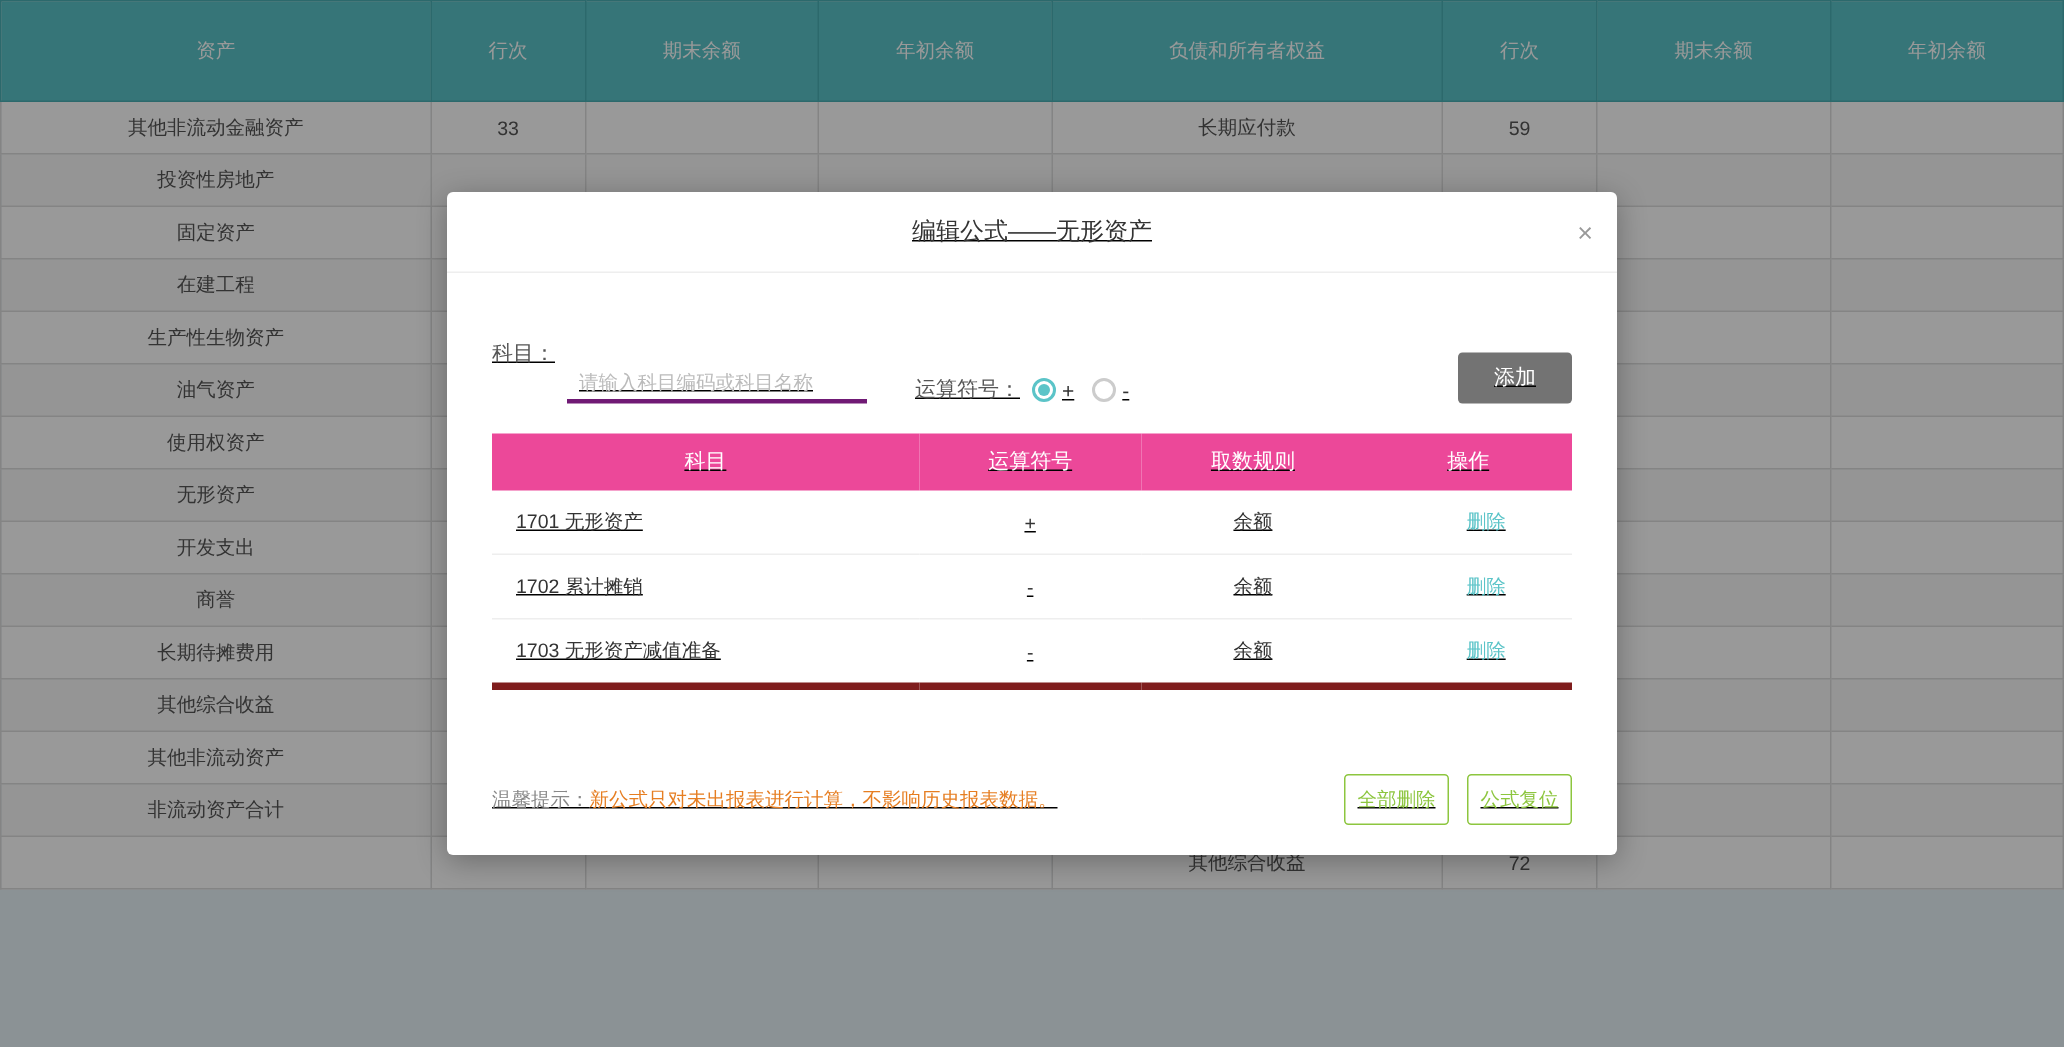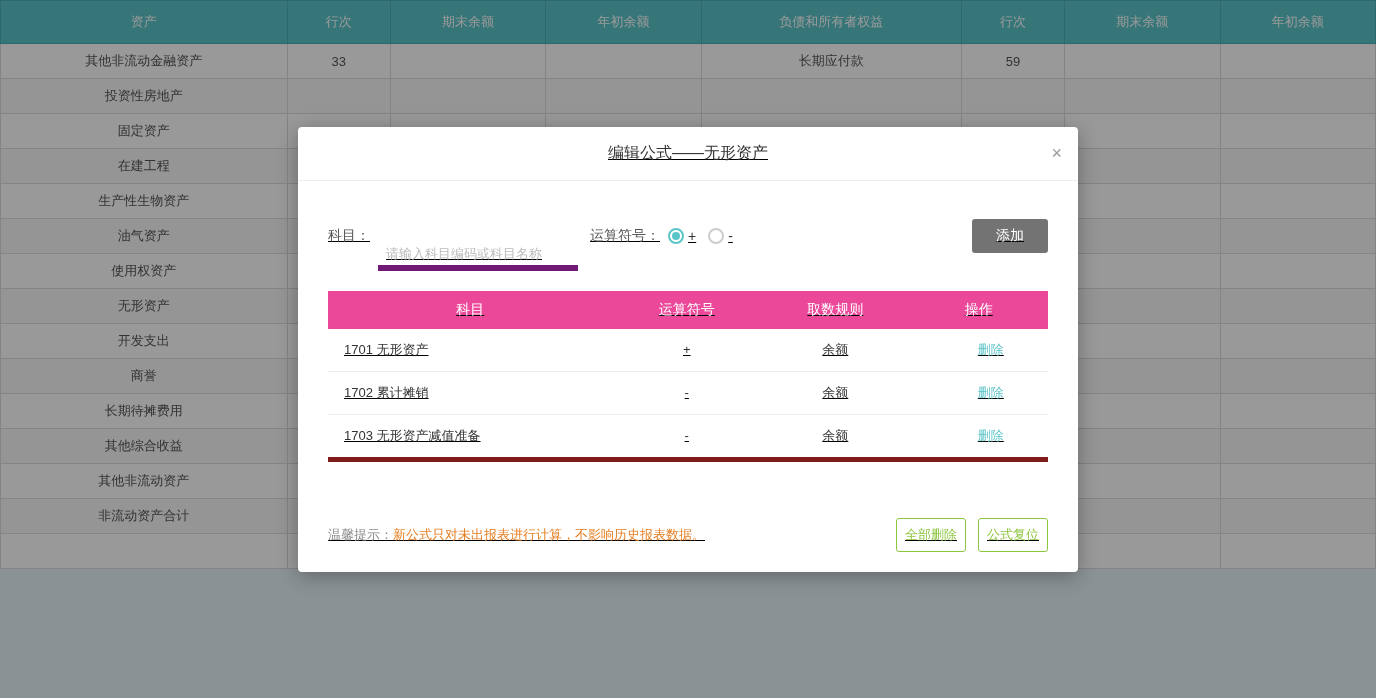--- a/index.html
+++ b/index.html
@@ -21,21 +21,21 @@
     .bg-table {
       width: 100%;
       border-collapse: collapse;
       color: #333;
       font-size: 13px;
     }
 
     .bg-table th {
       background: #5bc4c8;
       color: #fff;
-      padding: 12px 12px;
+      padding: 24px 12px;
       text-align: center;
       border: 1px solid #4ab0b4;
       font-weight: normal;
     }
 
     .bg-table td {
       padding: 8px 12px;
       text-align: center;
       border: 1px solid #ddd;
       background: #fff;
@@ -95,40 +95,40 @@
       line-height: 1;
     }
 
     .modal-body {
       padding: 20px 30px;
     }
 
     
     .form-row {
       display: flex;
-      align-items: center;
-      gap: 12px;
+      align-items: flex-end;
+      gap: 32px;
       margin-bottom: 20px;
       flex-wrap: wrap;
     }
 
     .form-group {
       display: flex;
       align-items: center;
       gap: 8px;
     }
 
     .form-label {
       color: #555;
       white-space: nowrap;
     }
 
     .form-input {
       border: none;
-      border-bottom: 6px solid #701a75;
+      border-bottom: 3px solid #701a75;
       outline: none;
       padding: 4px 8px;
       font-size: 13px;
       color: #999;
       width: 200px;
       background: transparent;
       margin-top: 41px;
     }
 
     .form-input::placeholder {

